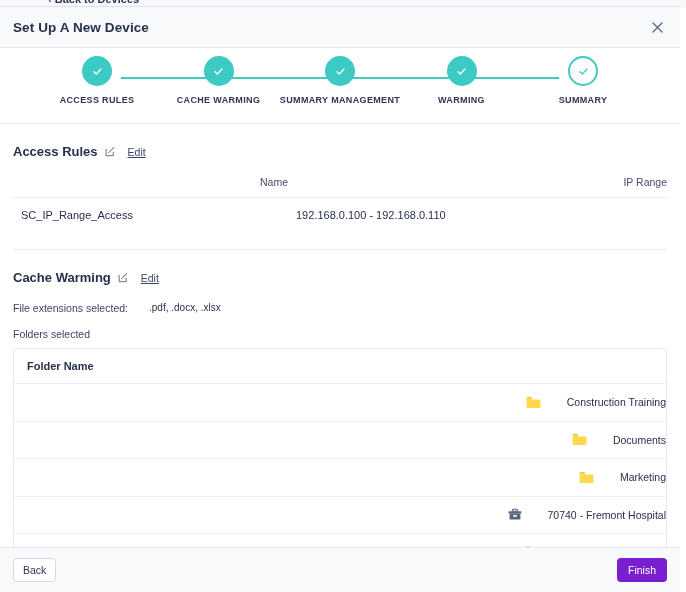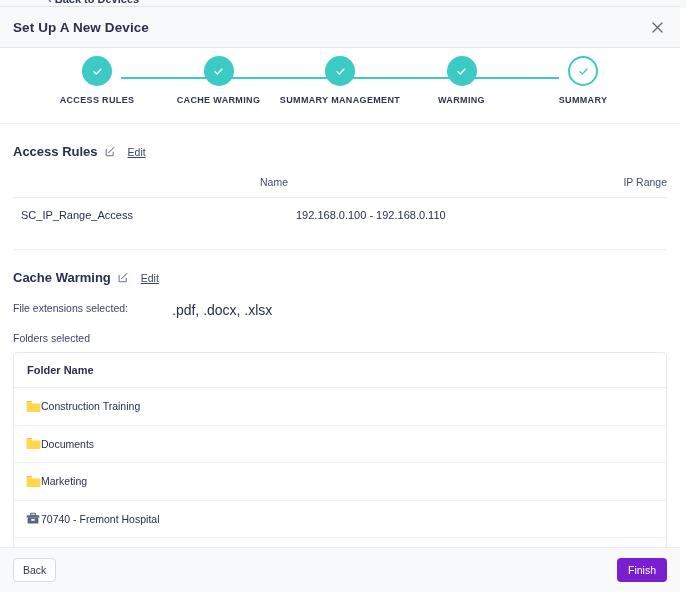--- a/index.html
+++ b/index.html
@@ -195,23 +195,22 @@
     display: flex;
     align-items: flex-start;
     margin-top: 17px;
   }
   .file-ext-label {
     font-size: 10.5px;
     color: #3d4566;
     width: 136px;
   }
   .file-ext-value {
-    font-size: 14px;
-    color: #27304d;
-    margin-left: 23px;
+    font-size: 10px;
+    color: #27304d;
   }
   .folders-label {
     margin-top: 14px;
     font-size: 10.5px;
     color: #3d4566;
   }
 
   .folder-card {
     margin-top: 8px;
     border: 1px solid #e4e8ef;
@@ -221,24 +220,25 @@
   .folder-card-head {
     padding: 11px 0 11px 13px;
     font-size: 11px;
     font-weight: bold;
     color: #27304d;
     border-bottom: 1px solid #e9ecf2;
   }
   .folder-row {
     display: flex;
     align-items: center;
-    gap: 0;
+    gap: 25px;
     height: 37.5px;
     padding-left: 11px;
     border-bottom: 1px solid #eef1f6;
+    justify-content: flex-end;
   }
   .folder-row:last-child { border-bottom: none; }
   .folder-row .row-icon {
     width: 16px; height: 16px;
     display: flex; align-items: center; justify-content: center;
     flex: 0 0 16px;
   }
   .folder-row .row-icon svg { display: block; }
   .folder-row .row-name {
     font-size: 10.5px;

